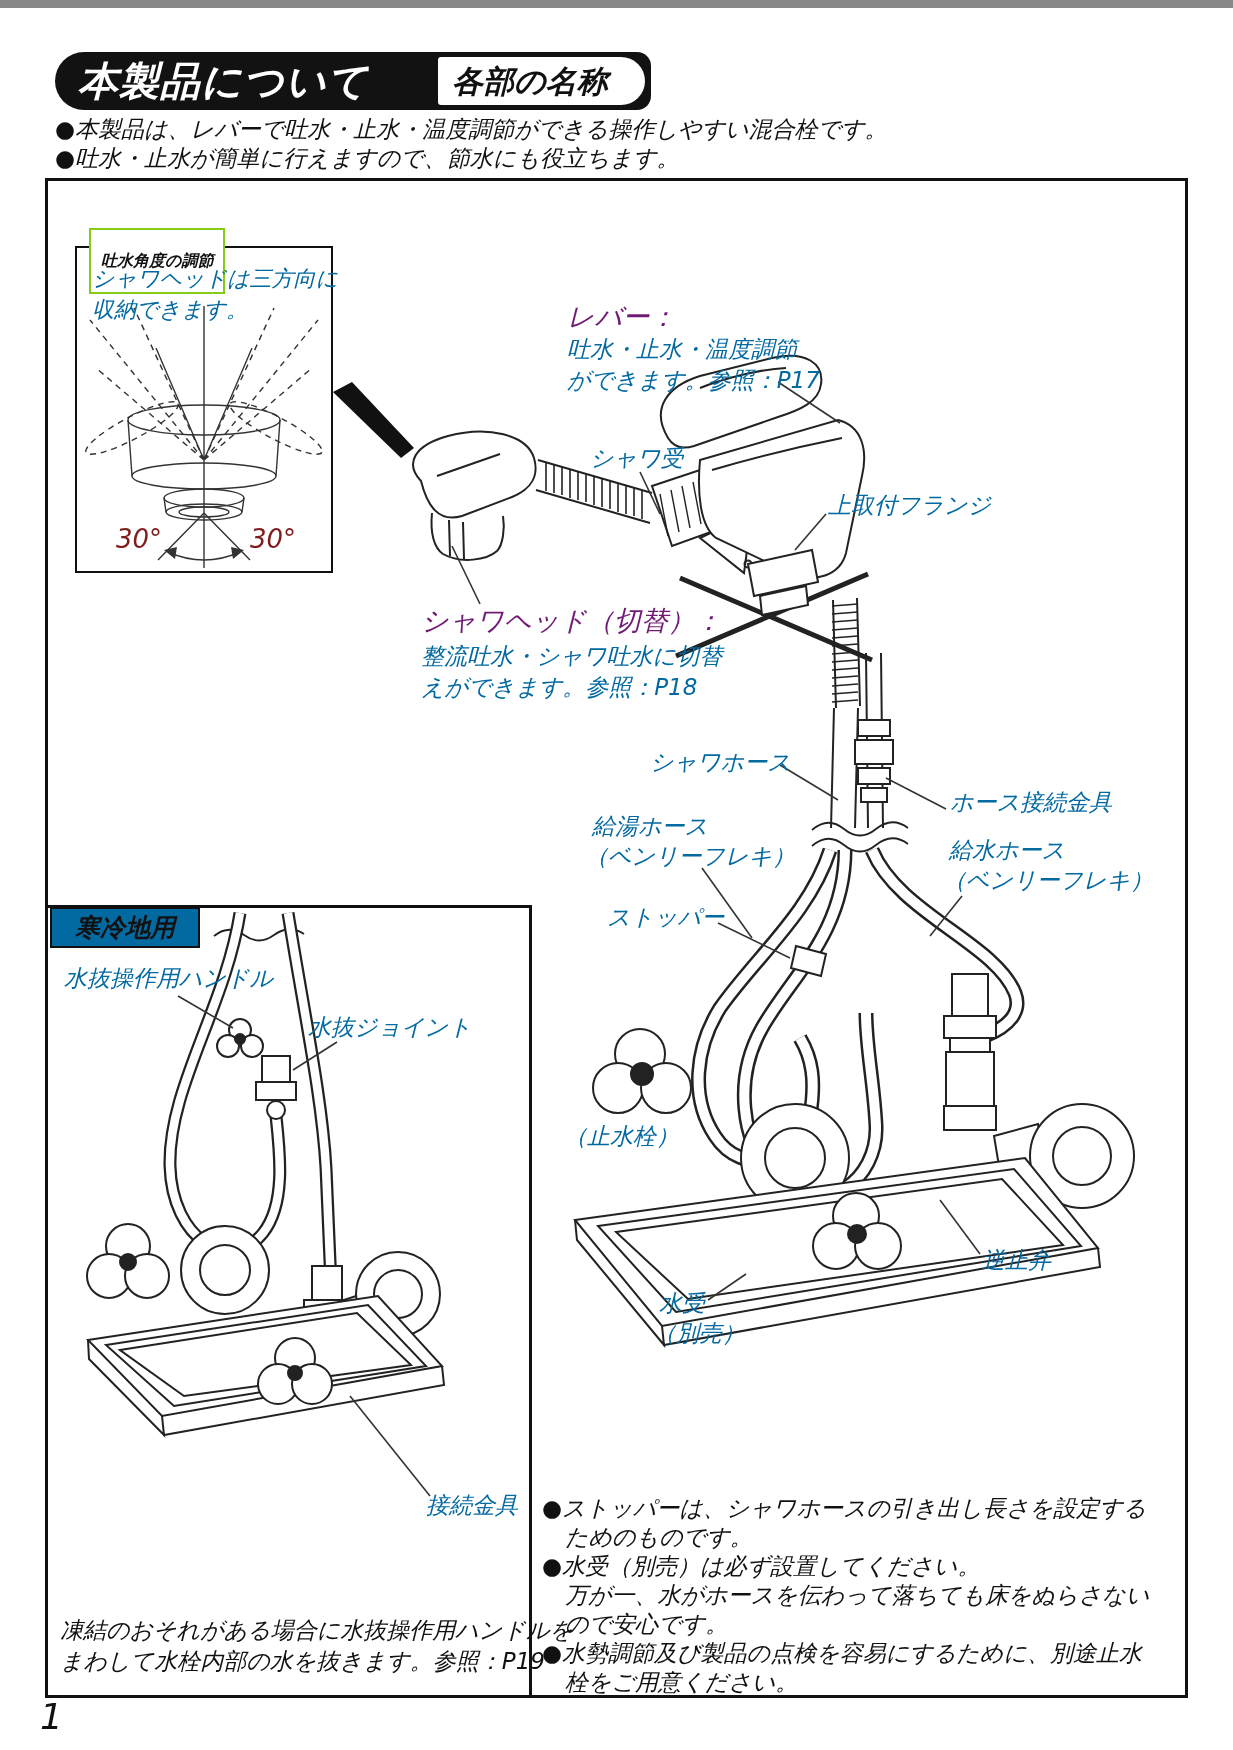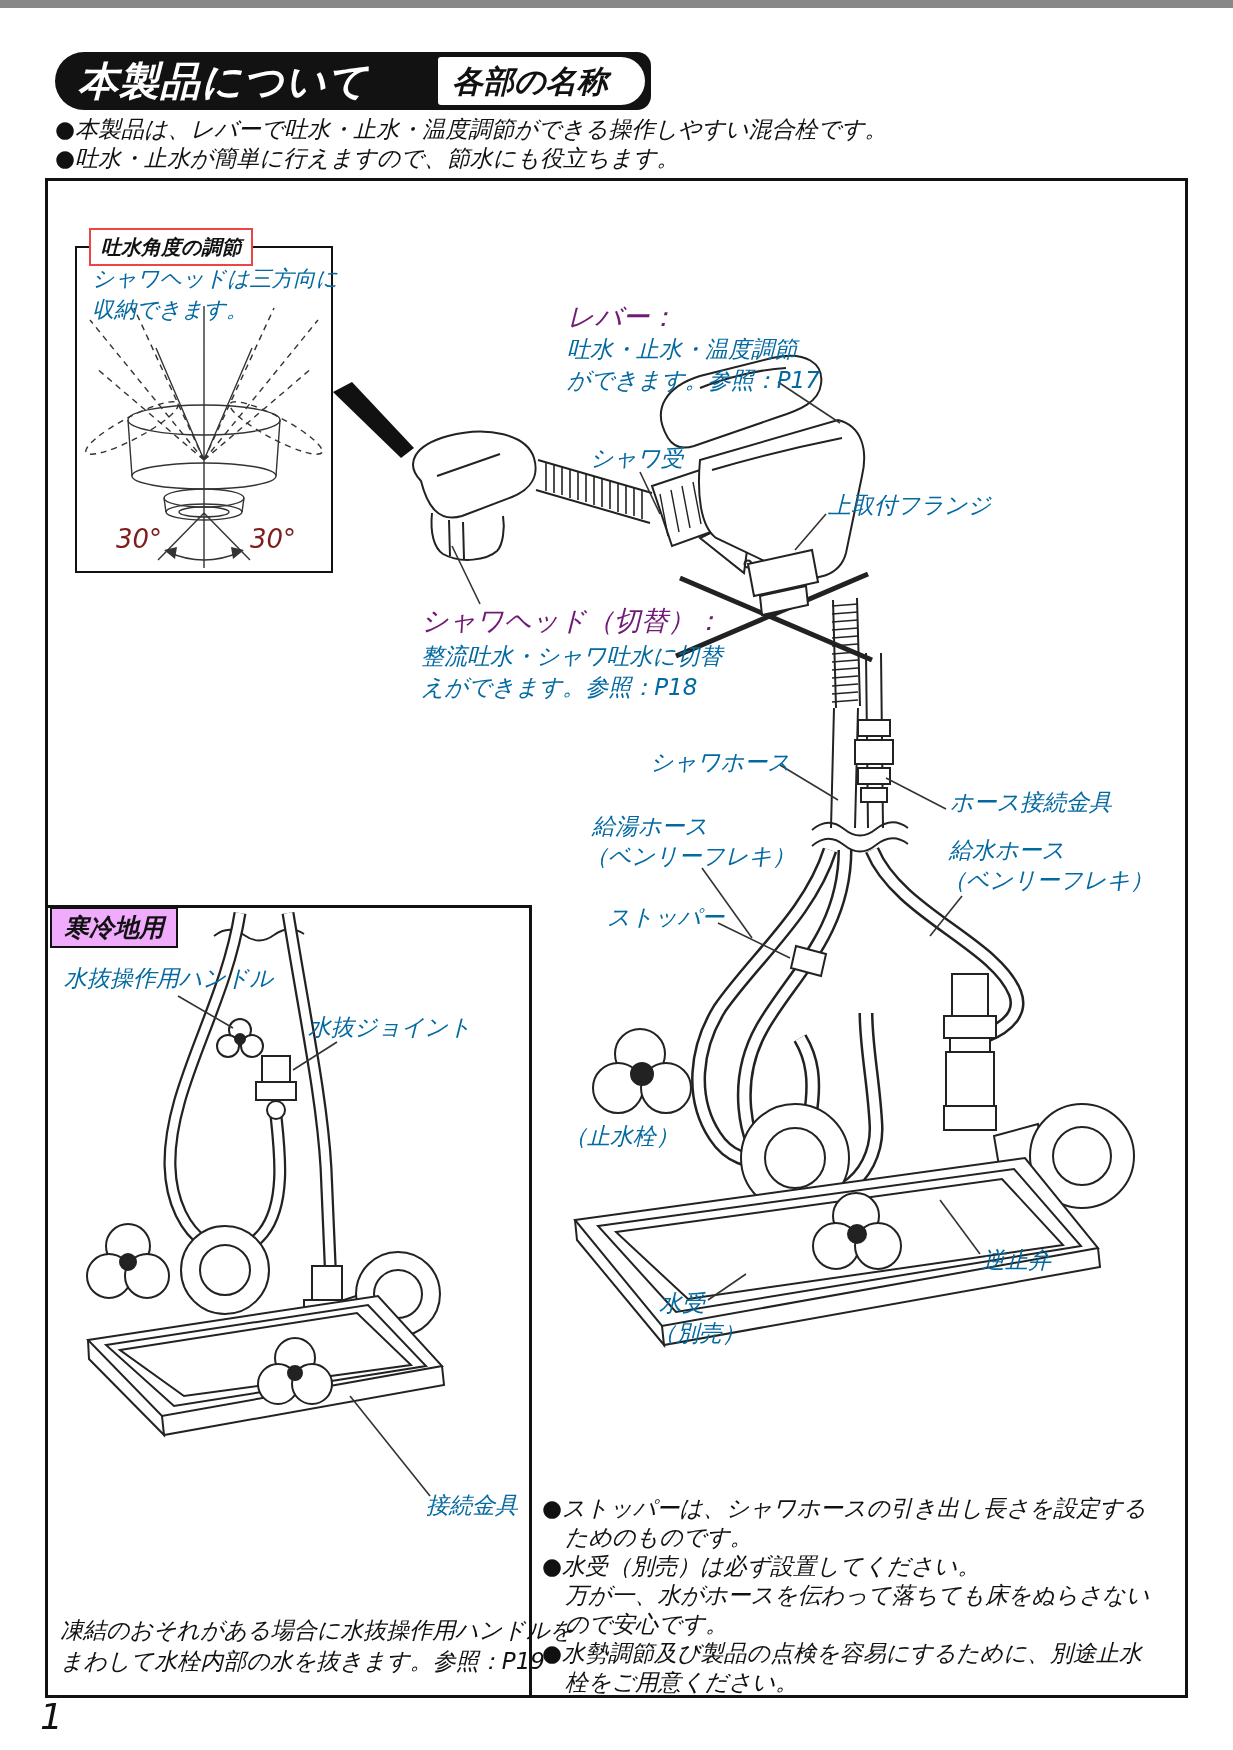--- a/index.html
+++ b/index.html
@@ -19,23 +19,23 @@
     color:#111;line-height:40px;}
   .intro{position:absolute;left:55px;font-size:23px;line-height:29px;white-space:pre;}
   
   .outer-box{position:absolute;left:45px;top:170px;width:1143px;height:1520px;
     border:3px solid #111;box-sizing:border-box;}
   .cold-box{position:absolute;left:45px;top:897px;width:487px;height:793px;
     border:3px solid #111;box-sizing:border-box;}
   .angle-box{position:absolute;left:75px;top:238px;width:258px;height:327px;
     border:2px solid #111;box-sizing:border-box;}
   .angle-title{position:absolute;left:89px;top:220px;background:#fff;
-    border:2px solid #ef4444;font-size:20px;font-weight:600;padding:2px 10px;line-height:30px;}
-  .cold-title{position:absolute;left:50px;top:899px;background:#f0abfc;
-    border:2px solid #111;font-size:25px;font-weight:bold;padding:2px 12px;line-height:33px;}
+    border:2px solid #84cc16;font-size:16px;font-weight:600;padding:16px 10px;line-height:30px;}
+  .cold-title{position:absolute;left:50px;top:899px;background:#0369a1;
+    border:2px solid #111;font-size:25px;font-weight:bold;padding:2px 23px;line-height:33px;}
   
   .lbl{position:absolute;font-size:23px;line-height:29px;white-space:pre;color:#0369a1;}
   .lbl-big{position:absolute;font-size:27px;line-height:33px;white-space:pre;color:#701a75;}
   .deg{position:absolute;font-size:26px;color:#7f1d1d;}
   .notes{position:absolute;left:542px;top:1486px;font-size:23px;line-height:29px;}
   .notes div{white-space:pre;}
   .cold-note{position:absolute;left:60px;top:1607px;font-size:23px;line-height:31px;}
   .cold-note div{white-space:pre;}
   .pageno{position:absolute;left:40px;top:1688px;font-size:36px;color:#111;}
   svg{position:absolute;left:0;top:0;pointer-events:none;}

